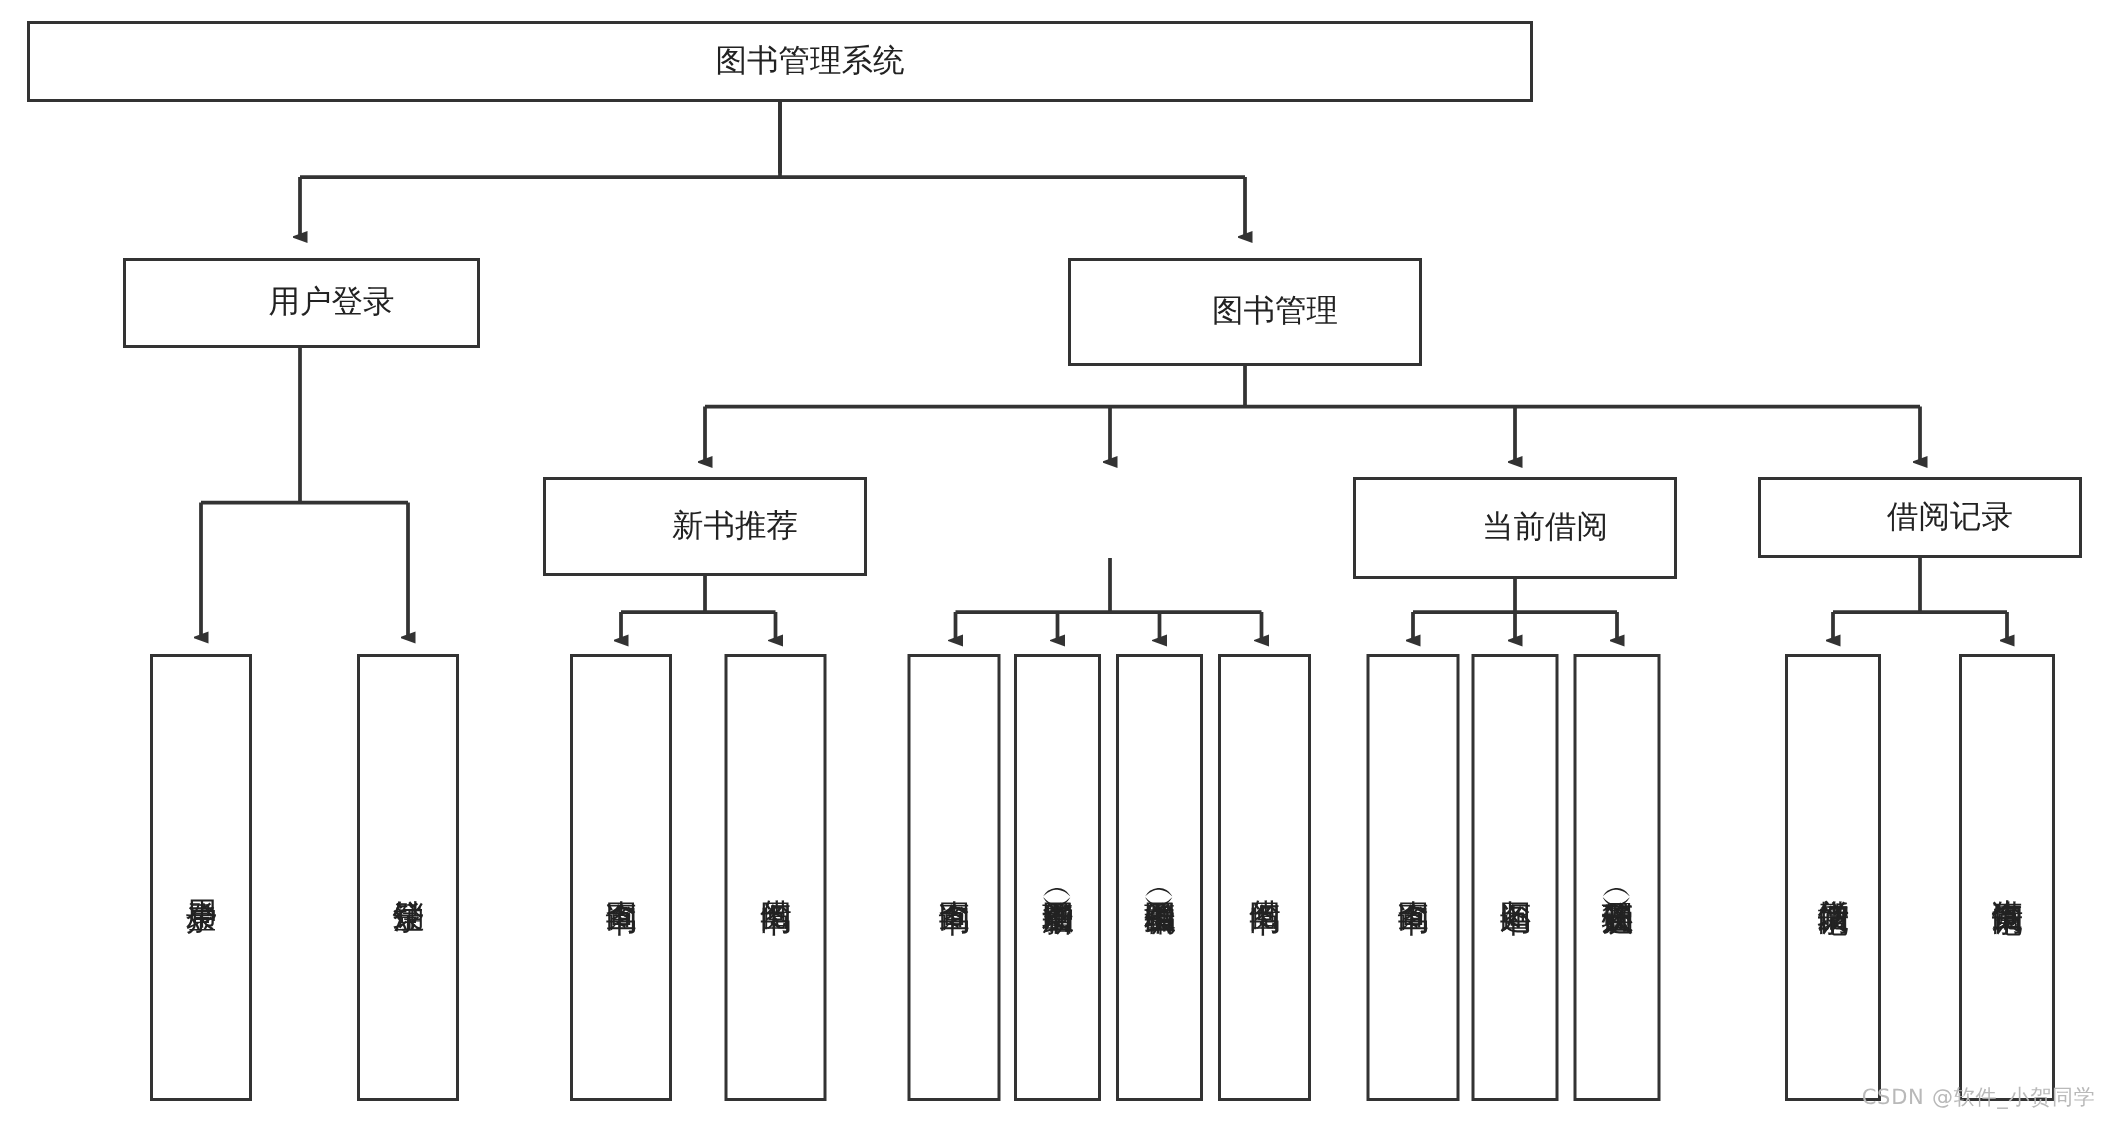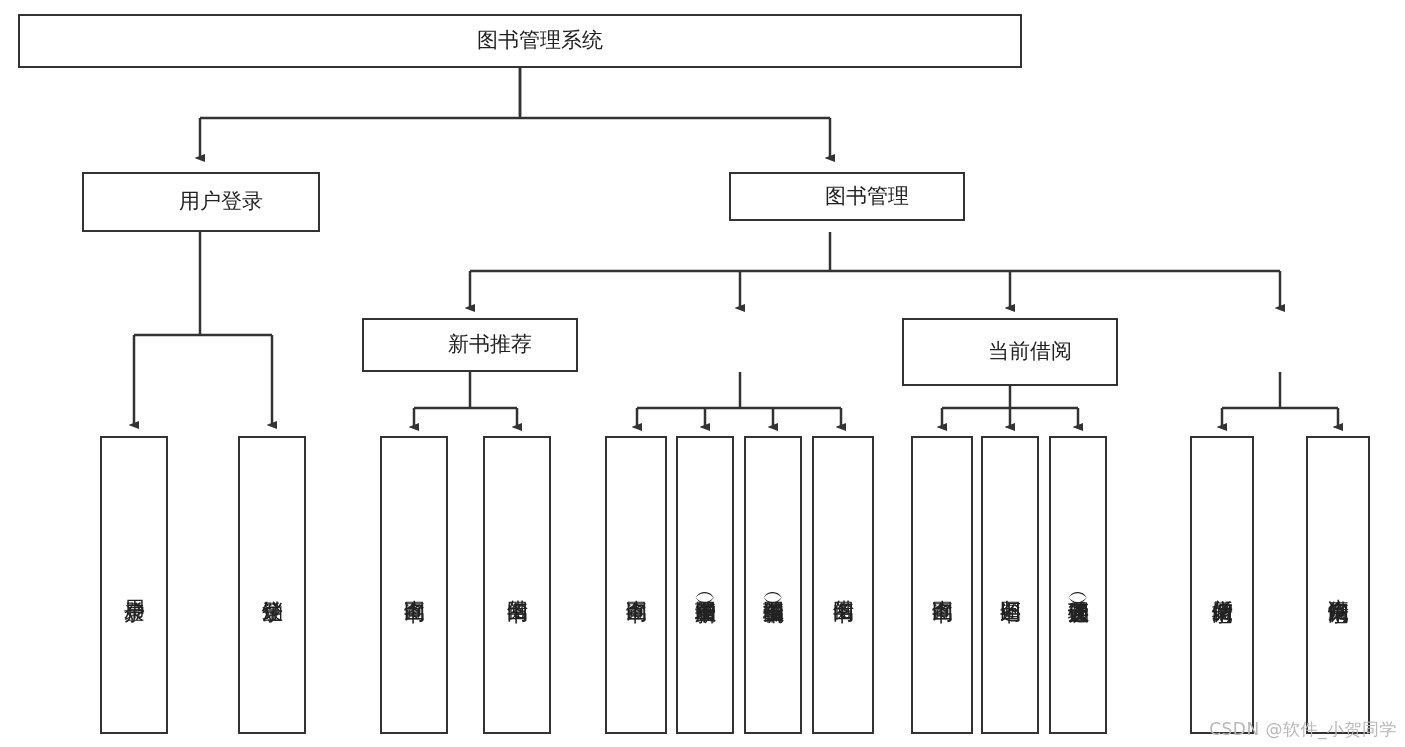--- a/index.html
+++ b/index.html
@@ -48,21 +48,21 @@
     letter-spacing: 1px;
     padding: 6px 0;
   }
   .node-v.tall {
     letter-spacing: 0px;
   }
   #watermark {
     position: absolute;
     right: 8px;
     bottom: 6px;
-    font-size: 17px;
+    font-size: 14px;
     color: #b9b9b9;
     white-space: nowrap;
     letter-spacing: 0.5px;
   }
 </style>
 </head>
 <body>
 
 <div id="canvas">
 
@@ -125,33 +125,36 @@
   </svg>
 
   <div class="node node-h" style="left:18px; top:14px; width:1004px; height:54px;">
     <span>图书管理系统</span>
   </div>
 
   <div class="node node-h" style="left:82px; top:172px; width:238px; height:60px;">
     <span>用户登录</span>
   </div>
 
-  <div class="node node-h" style="left:712px; top:172px; width:236px; height:49px;margin-left:17px;">
+  <div class="node node-h" style="left:712px; top:172px; width:236px; height:72px;">
     <span>图书管理</span>
   </div>
 
-  <div class="node node-h" style="left:362px; top:318px; width:216px; height:54px;">
+  <div class="node node-h" style="left:362px; top:318px; width:216px; height:66px;">
     <span>新书推荐</span>
   </div>
 
 
   <div class="node node-h" style="left:902px; top:318px; width:216px; height:68px;">
     <span>当前借阅</span>
   </div>
 
+  <div class="node node-h" style="left:1172px; top:318px; width:216px; height:54px;">
+    <span>借阅记录</span>
+  </div>
 
   <div class="node node-v" style="left:100px; top:436px; width:68px; height:298px;">
     <span>用户登录</span>
   </div>
 
   <div class="node node-v" style="left:238px; top:436px; width:68px; height:298px;">
     <span>注销登录</span>
   </div>
 
   <div class="node node-v" style="left:380px; top:436px; width:68px; height:298px;">

